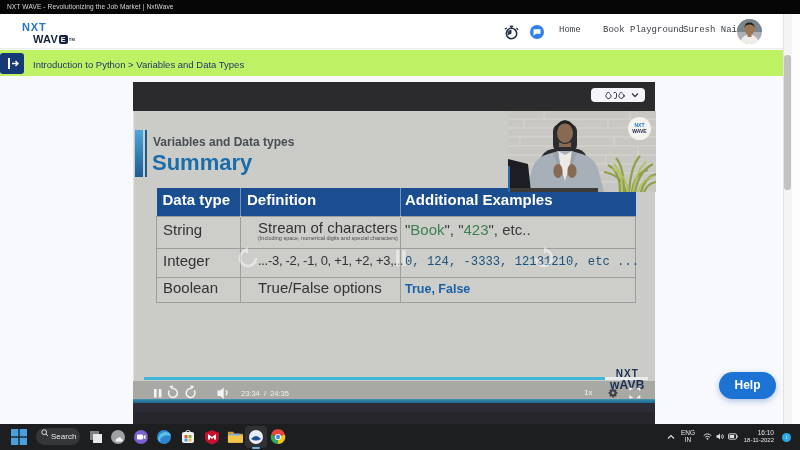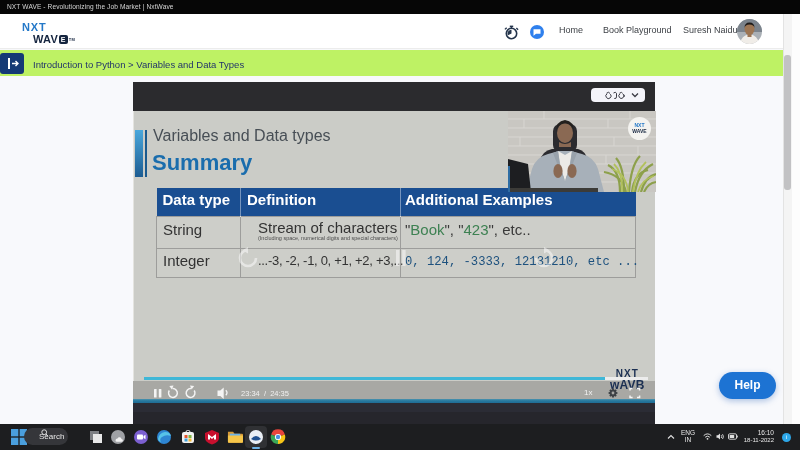--- a/index.html
+++ b/index.html
@@ -10,40 +10,40 @@
 
 .tabbar { position:absolute; left:0; top:0; width:800px; height:14px; background:#060606; color:#d6d6d6; font-size:6.6px; letter-spacing:0.1px; line-height:14px; padding-left:7px; }
 
 
 .header { position:absolute; left:0; top:14px; width:800px; height:35px; background:#fff; border-bottom:1px solid #ececec; }
 .logo { position:absolute; left:22px; top:8px; line-height:1; }
 .logo .nxt { color:#2478c8; font-weight:bold; font-size:11px; letter-spacing:0.8px; }
 .logo .wave { color:#15253f; font-weight:bold; font-size:11px; letter-spacing:0.3px; margin-top:1px; display:flex; align-items:center;margin-left:11px;}
 .logo .ebox { display:inline-block; width:9px; height:9px; background:#15253f; color:#fff; border-radius:2px; font-size:7px; line-height:9px; text-align:center; font-weight:bold; margin-left:0.5px;}
 .logo .tm { font-size:4px; color:#15253f; margin-left:1px; vertical-align:bottom;}
-.nav { position:absolute; top:11px; font-size:9px; color:#3b3f44; }
+.nav { position:absolute; top:11px; font-size:9px; color:#3b3f44;font-family:Liberation Mono, monospace; }
 .avatar { position:absolute; left:737px; top:5px; width:25px; height:25px; border-radius:50%; overflow:hidden; }
 
 
 .crumbbar { position:absolute; left:0; top:50px; width:800px; height:26px; background:#bef264; box-shadow:0 1px 2px rgba(0,0,0,0.08); }
 .crumbicon { position:absolute; left:0px; top:3px; width:24px; height:21px; background:#153a75; border-radius:3px; color:#fff; }
 .crumbtext { position:absolute; left:33px; top:9px; font-size:9.5px; color:#23356b; }
 
 
 .page { position:absolute; left:0; top:76px; width:800px; height:348px; background:#f8f9fc; }
 
 
 .player { position:absolute; left:133px; top:82px; width:522px; height:342px; }
 .ptop { position:absolute; left:0; top:0; width:522px; height:29px; background:#2b2b2e; }
 .langbtn { position:absolute; right:10px; top:6px; width:54px; height:14px; background:#f4f4fa; border-radius:4px; }
 .slide { position:absolute; left:0; top:29px; width:522px; height:348px; background:#cbccc7; border-left:1px solid #e4e4e0; }
 
 .accent { position:absolute; left:1px; top:19px; width:8px; height:47px; background:linear-gradient(180deg,#4aa8dc,#1c5c92); }
 .accent2 { position:absolute; left:11px; top:19px; width:2px; height:47px; background:#1a5a8e; }
-.slidetitle1 { position:absolute; left:19px; top:16px; font-size:16px; font-weight:normal; color:#474e55; }
+.slidetitle1 { position:absolute; left:19px; top:24px; font-size:12px; font-weight:bold; color:#474e55; }
 .slidetitle2 { position:absolute; left:18px; top:39px; font-size:22px; font-weight:bold; color:#1a6dad; }
 
 
 table.dt { position:absolute; left:22px; top:77px; border-collapse:collapse; width:479px; table-layout:fixed; }
 table.dt th { background:#1a4e91; color:#fff; font-size:15px; font-weight:bold; text-align:left; padding:2px 0 6px 6px; height:28px; border-left:1px solid rgba(255,255,255,0.4); }
 table.dt th:first-child { border-left:none; }
 table.dt td.ex, table.dt th.c3 { padding-left:4px; }
 table.dt td.c2x { padding-left:17px; }
 table.dt td { background:#cdcec9; border:1px solid #9d9d9b; font-size:15px; color:#333333; padding:0 0 5px 6px; }
 table.dt .c1 { width:84px; }
@@ -72,21 +72,21 @@
 .helpbtn { position:absolute; left:719px; top:372px; width:57px; height:27px; background:#1d73d3; border-radius:14px; color:#fff; font-size:12px; font-weight:bold; text-align:center; line-height:27px; box-shadow:0 2px 6px rgba(30,90,180,0.35); }
 
 
 .sbtrack { position:absolute; left:783px; top:14px; width:9px; height:410px; background:#f4f4f4; border-left:1px solid #e3e3e3; }
 .sbthumb { position:absolute; left:784px; top:55px; width:7px; height:135px; background:#c2c2c4; border-radius:3px; }
 .rwhite { position:absolute; left:792px; top:14px; width:8px; height:410px; background:#fdfdfd; }
 
 
 .taskbar { position:absolute; left:0; top:424px; width:800px; height:26px; background:#1d1e20; }
 .tbicon { position:absolute; top:5px; width:16px; height:16px; }
-.searchpill { position:absolute; left:24px; top:4px; width:44px; height:17px; background:#35363a; border-radius:9px; color:#e8e8e8; font-size:8px; line-height:17px; padding-left:15px; }
+.searchpill { position:absolute; left:36px; top:4px; width:44px; height:17px; background:#35363a; border-radius:9px; color:#e8e8e8; font-size:8px; line-height:17px; padding-left:15px; }
 .tray { position:absolute; color:#e8e8e8; }
 </style>
 </head>
 <body>
 <div class="tabbar">NXT WAVE - Revolutionizing the Job Market | NxtWave</div>
 
 <div class="header">
   <div class="logo">
     <div class="nxt">NXT</div>
     <div class="wave">WAV<span class="ebox">E</span><span class="tm">TM</span></div>
@@ -154,20 +154,25 @@
       </tr>
       <tr style="height:32px">
         <td>String</td>
         <td class="c2x" style="white-space:nowrap">Stream of characters<span class="small">(Including space, numerical digits and special characters)</span></td>
         <td class="ex"><span style="color:#3a3a3a">"</span><span class="grn">Book</span><span style="color:#3a3a3a">", "</span><span class="grn">423</span><span style="color:#3a3a3a">", etc..</span></td>
       </tr>
       <tr style="height:29px">
         <td>Integer</td>
         <td class="c2x" style="font-size:13px;white-space:nowrap;letter-spacing:-0.3px">...-3, -2, -1, 0, +1, +2, +3,...</td>
         <td class="ex"><span class="mono">0, 124, -3333, 12131210, etc ...</span></td>
+      </tr>
+      <tr style="height:25px">
+        <td>Boolean</td>
+        <td class="c2x">True/False options</td>
+        <td class="ex"><span style="color:#1b5fa8;font-weight:bold;font-size:12.5px">True, False</span></td>
       </tr>
     </tbody>
       </table>
     <div class="webcam">
       <svg width="148" height="81" viewBox="0 0 148 81">
         <rect width="148" height="81" fill="#c9c7c2"></rect>
         <g stroke="#d8d6d2" stroke-width="1">
           <line x1="0" y1="8" x2="148" y2="8"></line>
             <line x1="0" y1="17" x2="148" y2="17"></line>
           <line x1="0" y1="26" x2="148" y2="26"></line>

